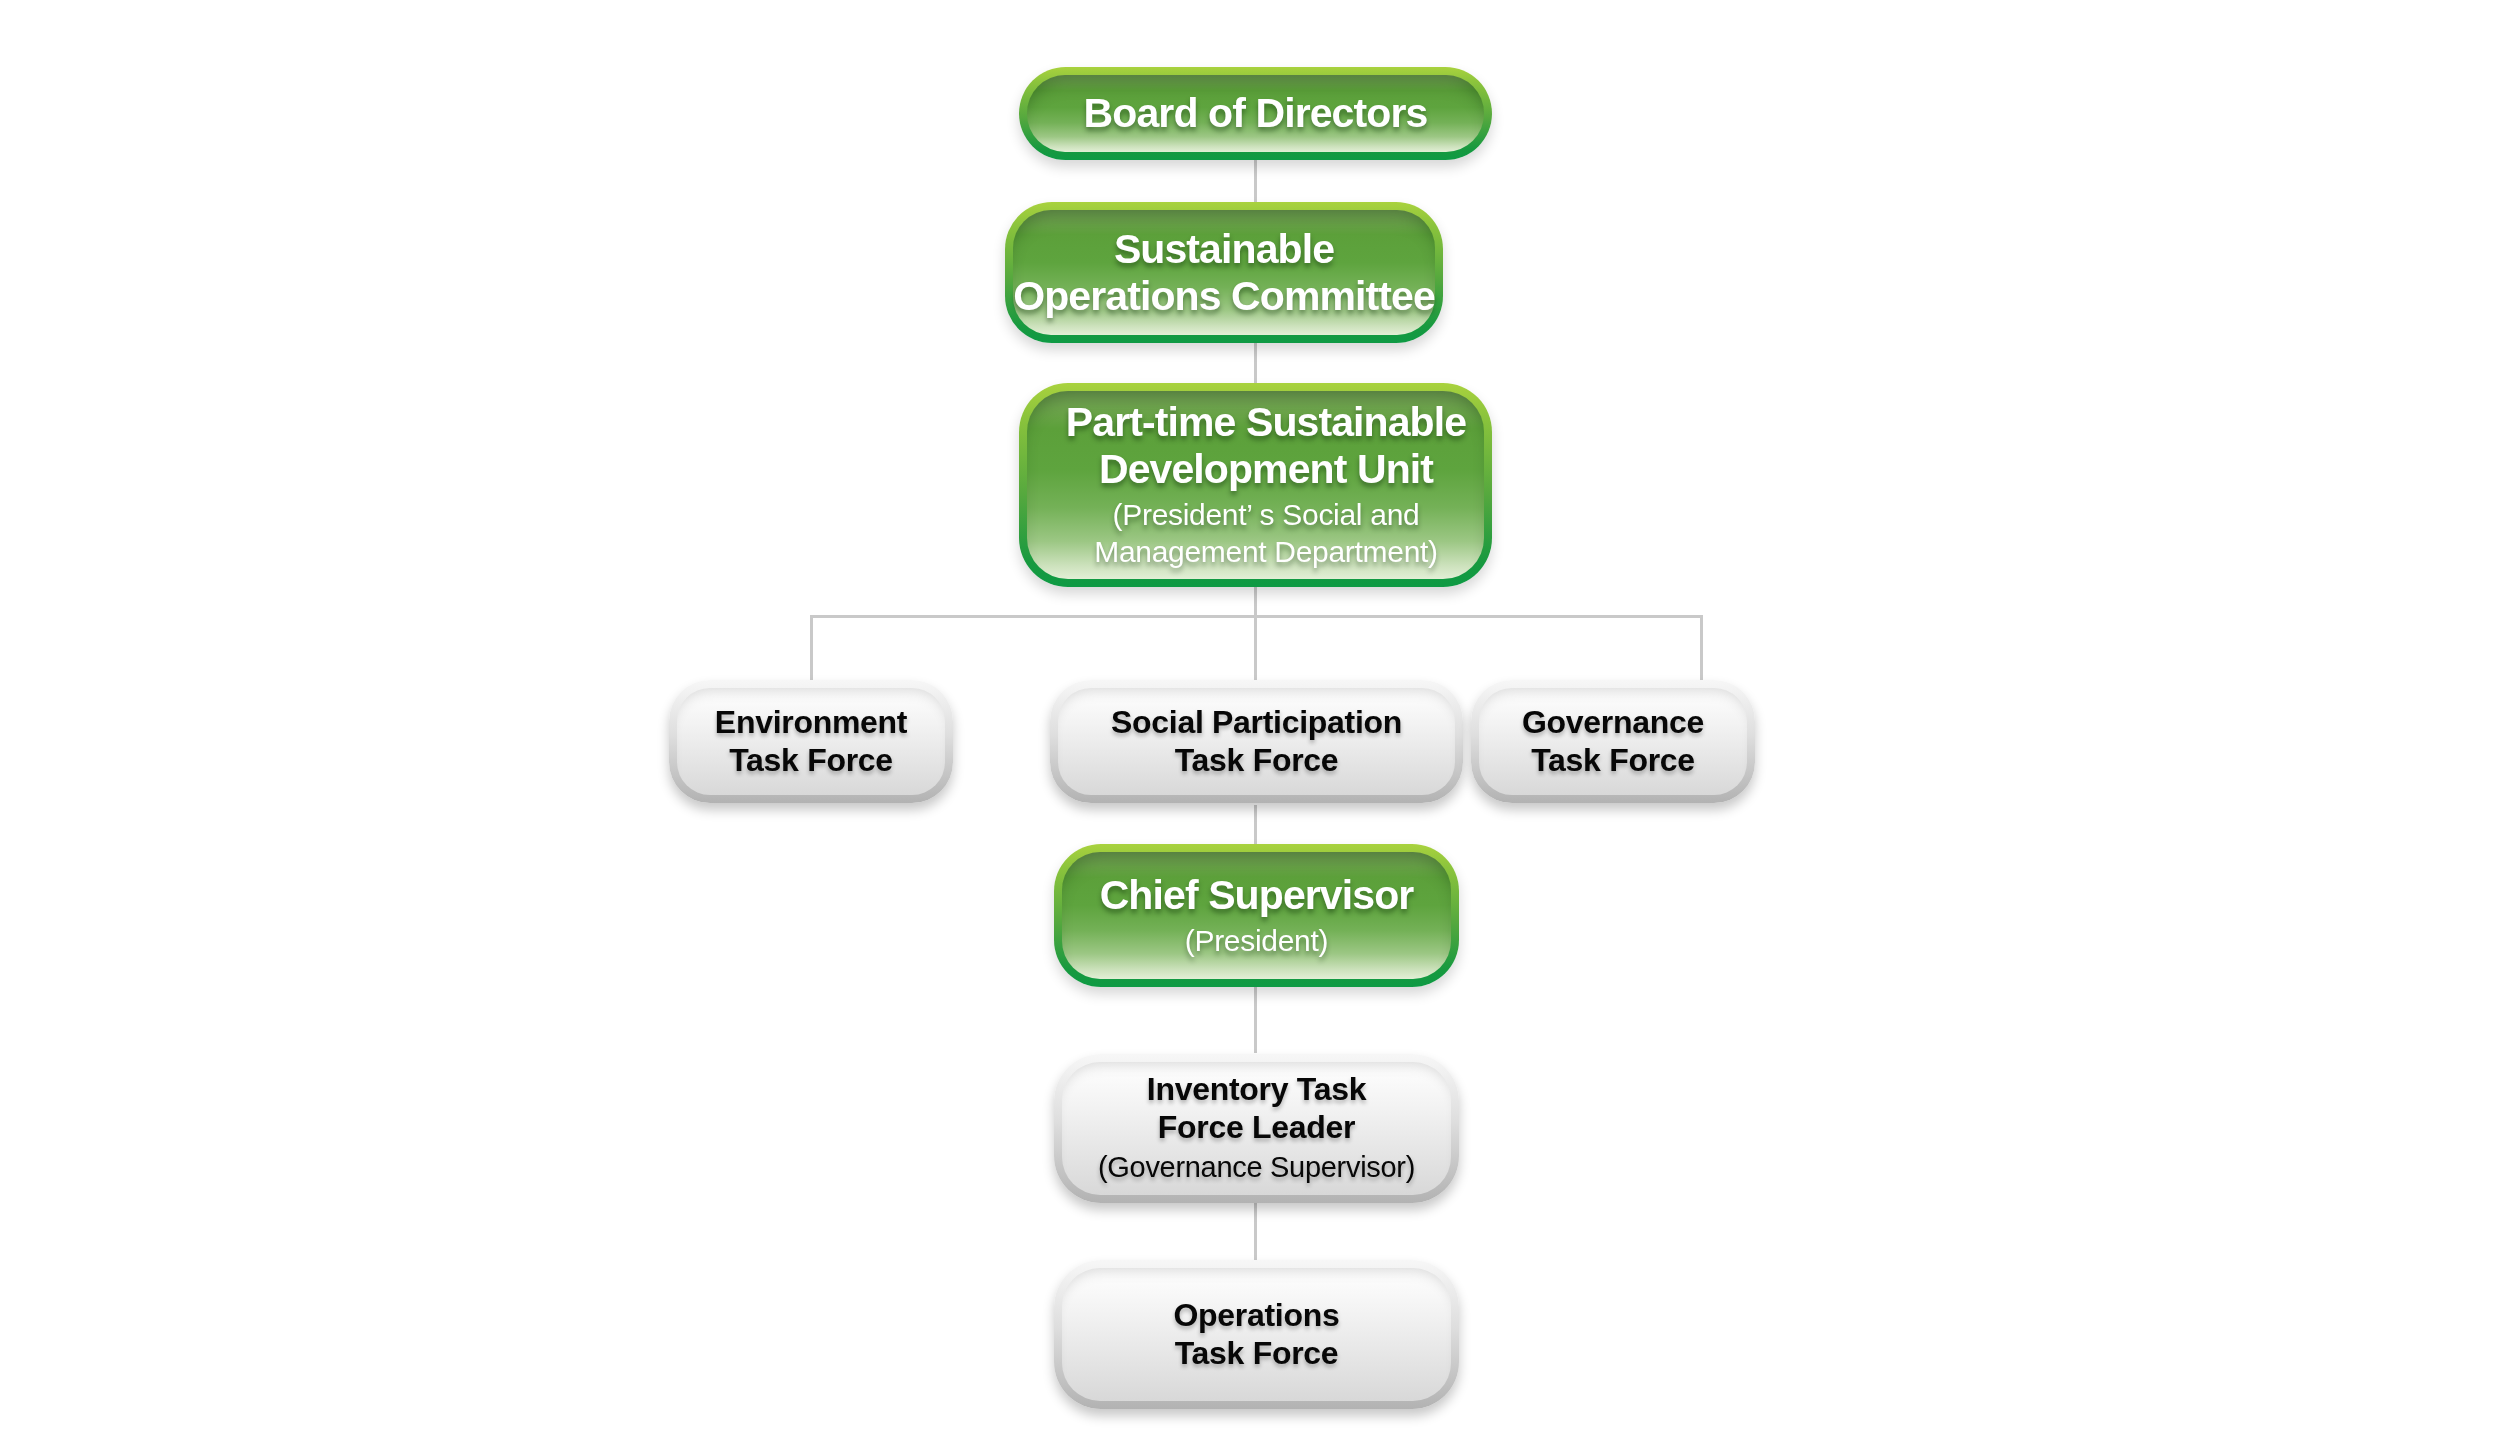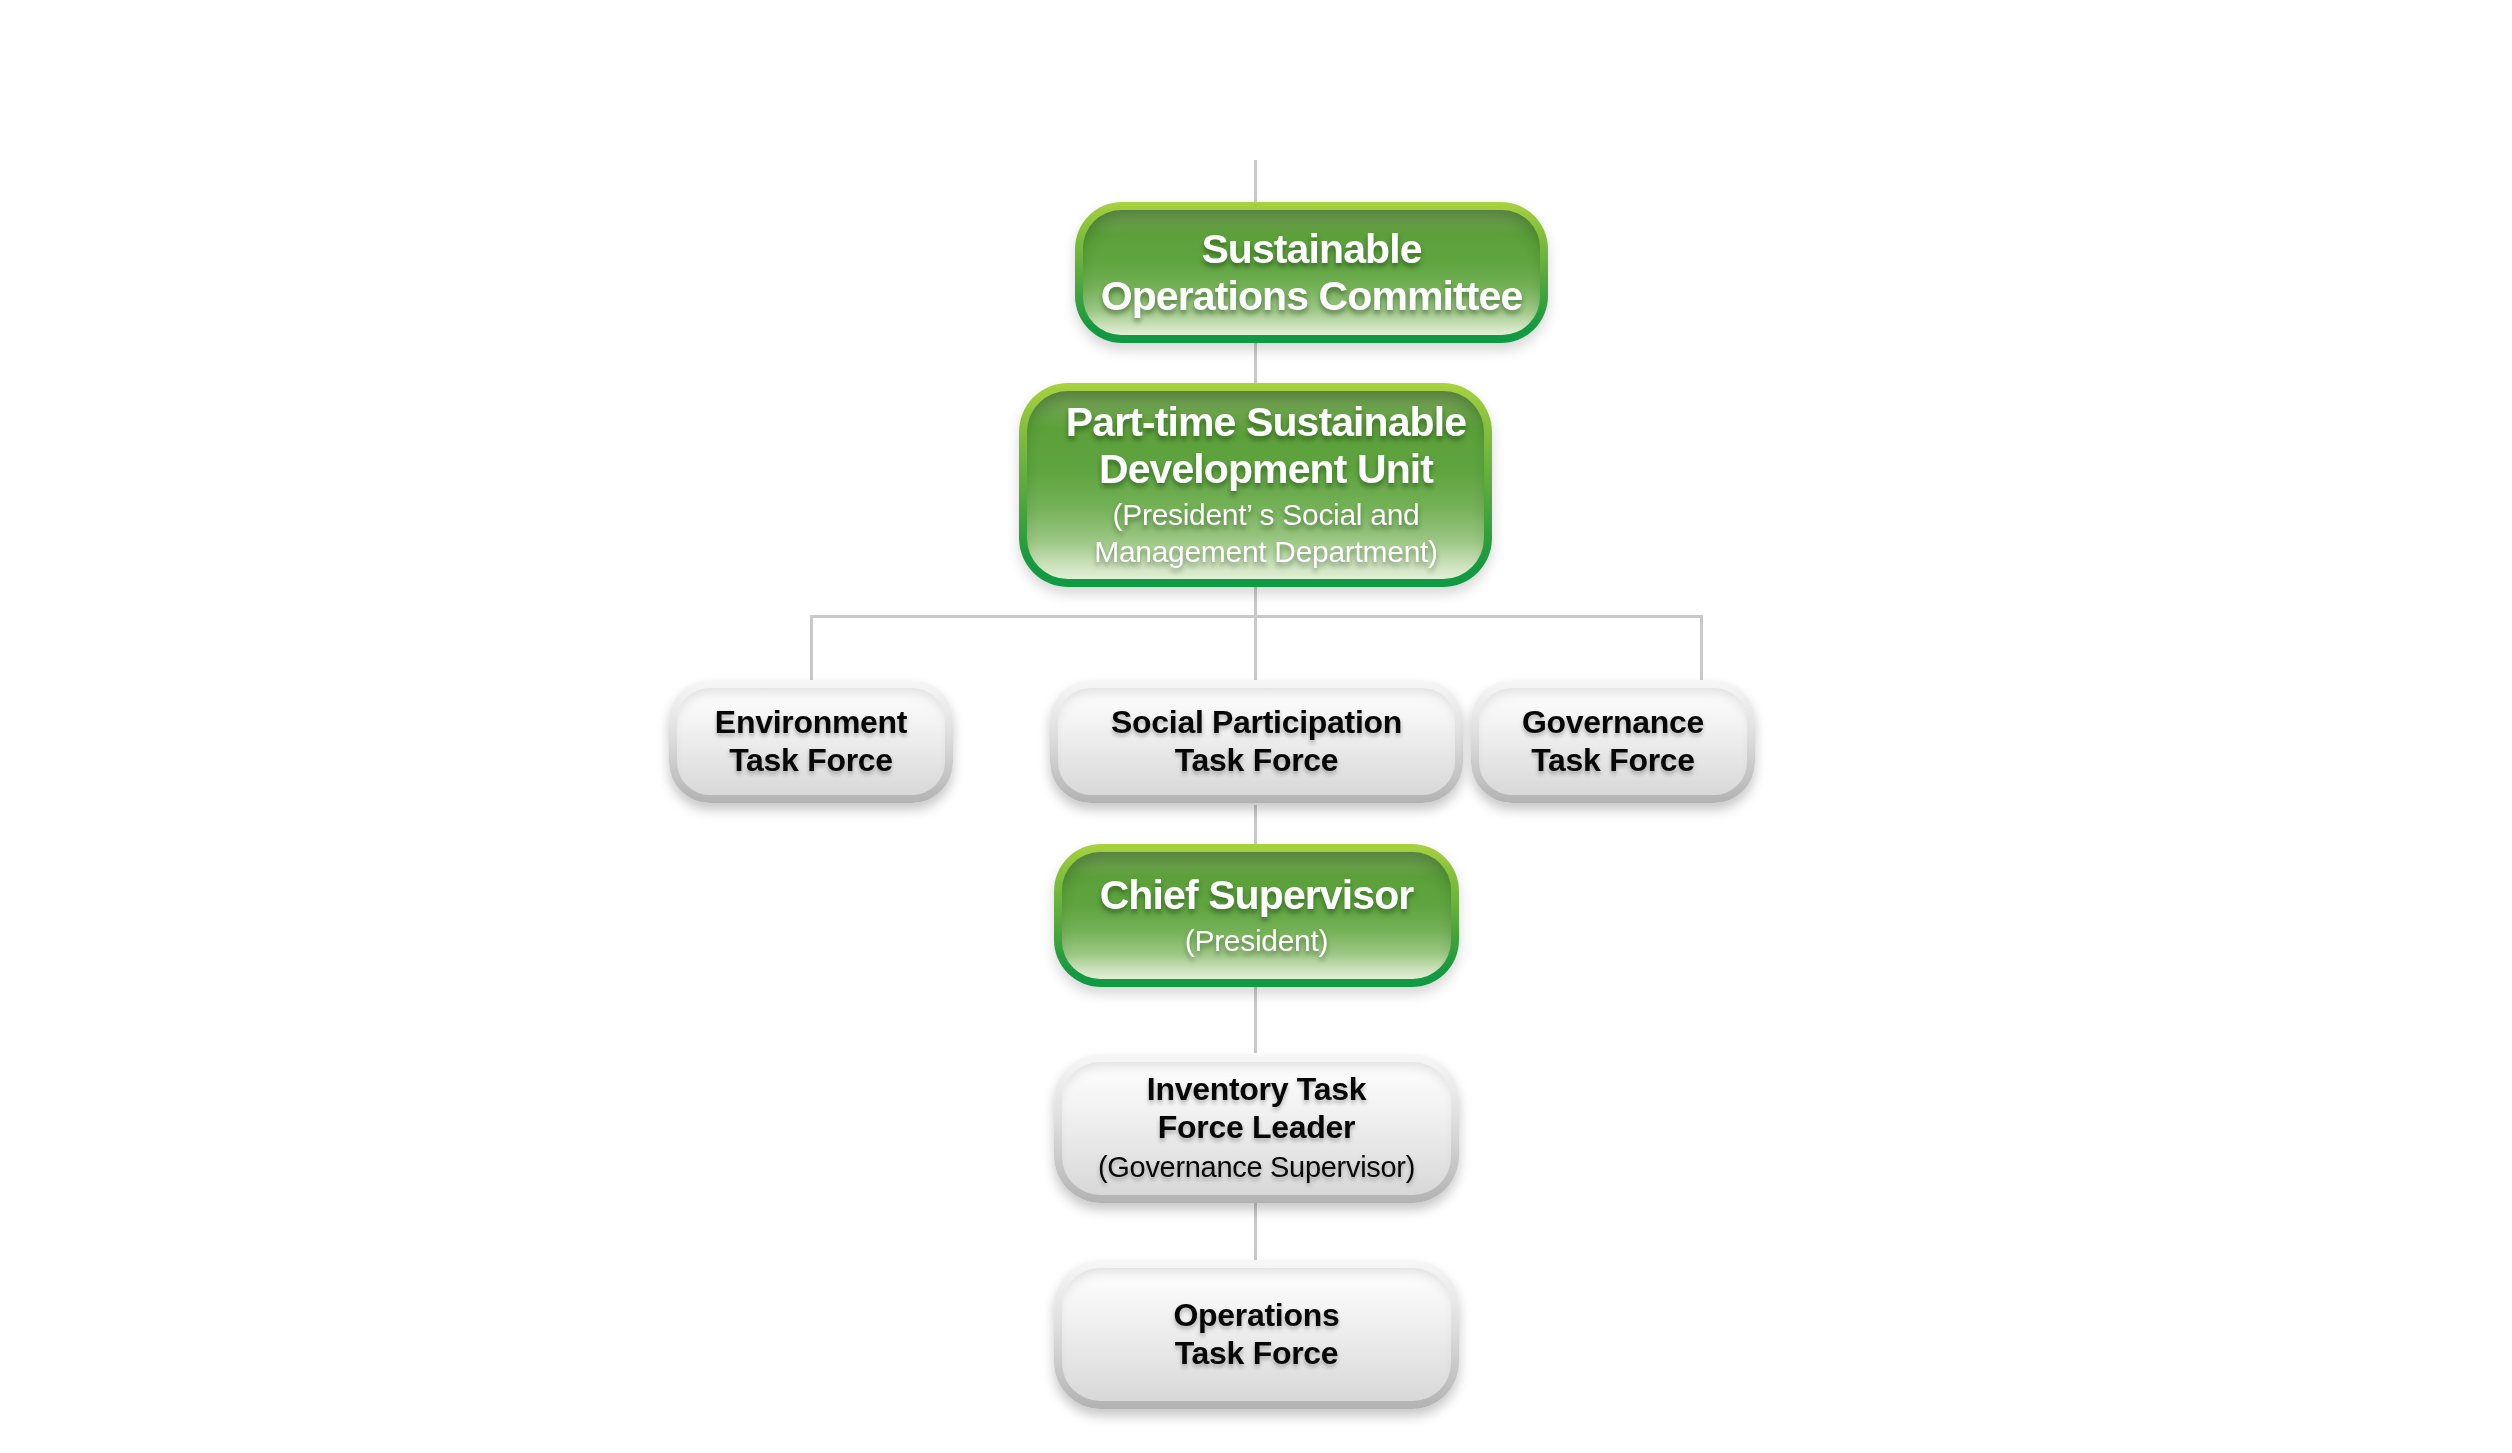--- a/index.html
+++ b/index.html
@@ -108,22 +108,27 @@
   <div class="line vline" style="left:1254px; top:343px;  height:40px;"></div>
   <div class="line vline" style="left:1254px; top:586px; height:30px;"></div>
   <div class="line hline" style="left:810px; top:615px; width:893px;"></div>
   <div class="line vline" style="left:810px; top:615px; height:65px;"></div>
   <div class="line vline" style="left:1254px; top:615px; height:65px;"></div>
   <div class="line vline" style="left:1700px; top:615px; height:65px;"></div>
   <div class="line vline" style="left:1254px; top:805px; height:41px;"></div>
   <div class="line vline" style="left:1254px; top:987px; height:66px;"></div>
   <div class="line vline" style="left:1254px; top:1203px; height:58px;"></div>
 
+  <div class="node green r80" style="left:1019px; top:67px; width:473px; height:93px;">
+    <div class="inner">
+      <span class="t title">Board of Directors</span>
+    </div>
+  </div>
 
-  <div class="node green r80" style="left:1075px; top:202px; width:473px; height:141px;">
+  <div class="node green r80" style="left:1005px; top:202px; width:438px; height:141px;">
     <div class="inner">
       <span class="t title">Sustainable</span>
       <span class="t title">Operations Committee</span>
     </div>
   </div>
 
   <div class="node green r84" style="left:1019px; top:383px; width:473px; height:204px;">
     <div class="inner">
       <span class="t title">Part-time Sustainable</span>
       <span class="t title">Development Unit</span>

